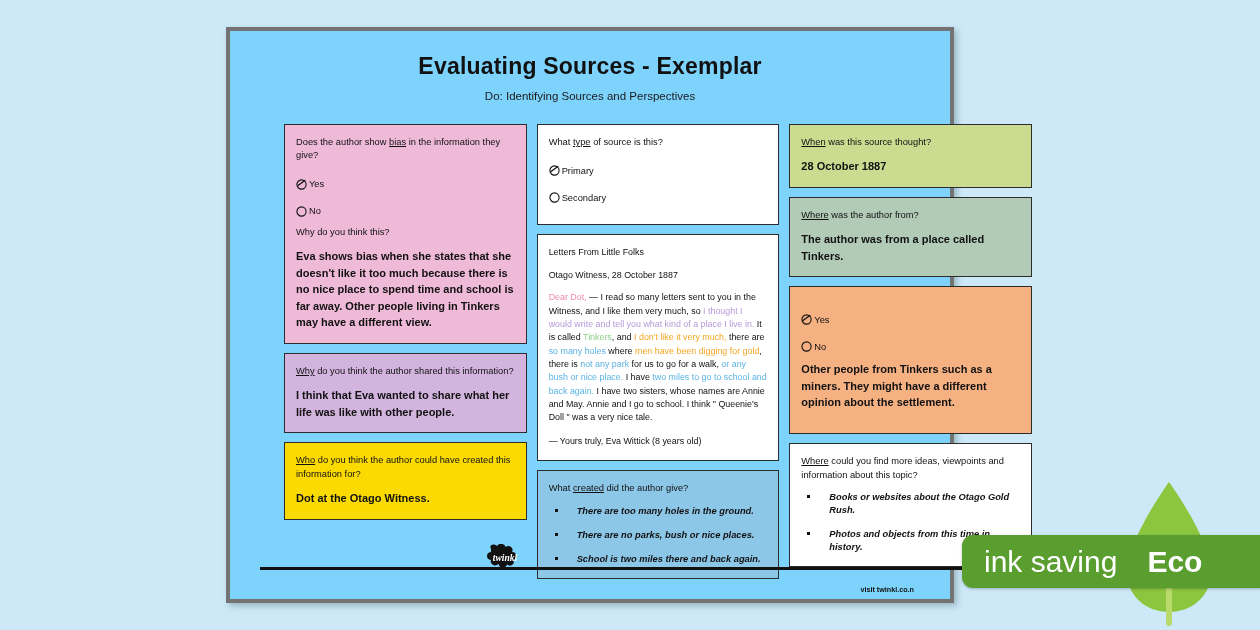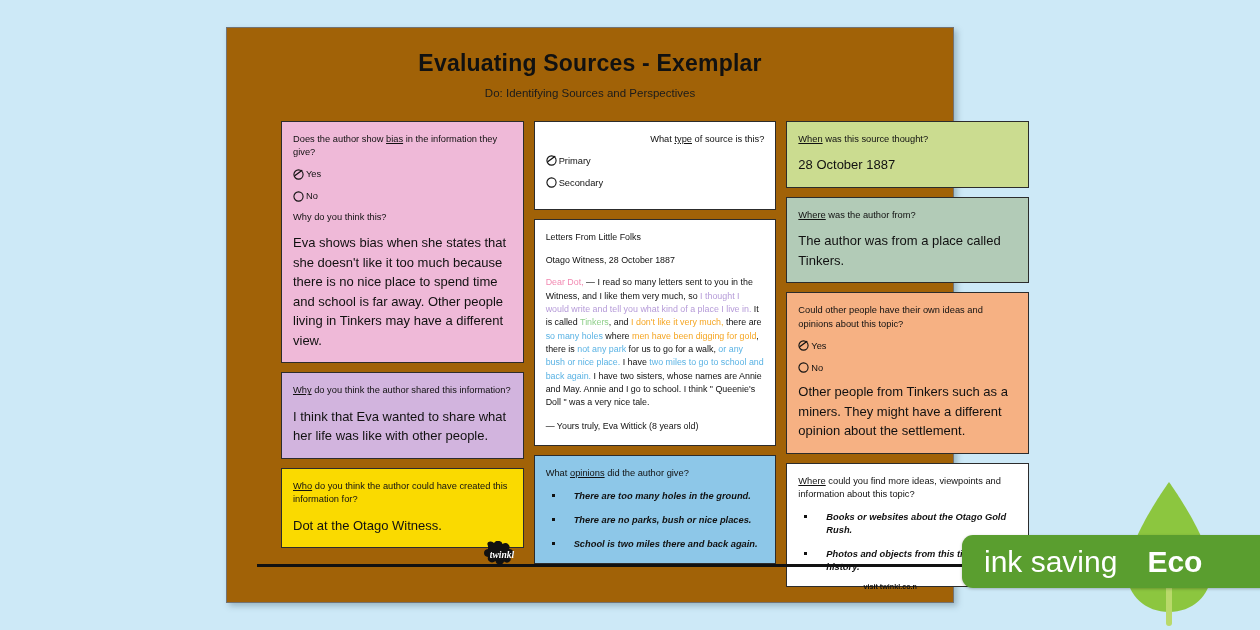--- a/index.html
+++ b/index.html
@@ -6,22 +6,22 @@
   body{
     width:1260px;height:630px;overflow:hidden;
     background:#cde9f7;
     font-family:"Liberation Sans","DejaVu Sans",sans-serif;
   }
   .stage{position:relative;width:1260px;height:630px;}
 
   
   .page{
     position:absolute;left:226px;top:27px;width:728px;height:576px;
-    background:#a16207;
-    border:1px solid #737373;
+    background:#7dd3fc;
+    border:4px solid #737373;
     box-shadow:3px 3px 6px rgba(60,90,100,.35);
     box-sizing:border-box;
   }
 
   .title{
     text-align:center;font-size:23px;font-weight:bold;color:#111;
     margin:22px 0 0 0;letter-spacing:.2px;
   }
   .subtitle{
     text-align:center;font-size:11.5px;color:#1b1b1b;margin:10px 0 0 0;
@@ -39,35 +39,35 @@
 
   .panel{
     border:1.4px solid #2c2c2c;
     box-sizing:border-box;
     padding:11px 11px 12px 11px;
   }
   .panel p{margin:0 0 9px 0;}
   .panel p:last-child{margin-bottom:0;}
 
   .q{font-size:9.3px;line-height:1.45;color:#111;}
-  .a{font-size:13px;line-height:1.5;color:#111;font-weight:normal;}
+  .a{font-size:11px;line-height:1.5;color:#111;font-weight:bold;}
   .u{text-decoration:underline;}
 
   
   .p-pink{background:#efb9d8;}
   .p-purple{background:#d2b4de;}
   .p-yellow{background:#fada00;}
   .p-white{background:#ffffff;}
   .p-blue{background:#8dc7e8;}
   .p-green{background:#cbdc90;}
   .p-teal{background:#b2cbb7;}
   .p-orange{background:#f6b183;}
 
   
-  .opt{display:flex;align-items:center;gap:2px;margin:4px 0 11px 0;font-size:9.3px;color:#111;}
+  .opt{display:flex;align-items:center;gap:2px;margin:16px 0 11px 0;font-size:9.3px;color:#111;}
   .opt:last-of-type{margin-bottom:9px;}
   .mark{width:11px;height:11px;flex:0 0 11px;position:relative;}
   .mark svg{display:block;width:11px;height:11px;}
 
   
   .src{font-size:8.9px;line-height:1.5;color:#111;}
   .src .hdr{margin:0 0 9px 0;}
   .src .body{margin:0 0 10px 0;text-align:left;}
   .src .sign{margin:0;}
 
@@ -153,21 +153,21 @@
 
         <div class="panel p-yellow" style="min-height:56px;">
           <p class="q"><span class="u">Who</span><span> do you think the author could have created this information for?</span></p>
           <p class="a">Dot at the Otago Witness.</p>
         </div>
 
       </div>
 
       <div class="col col-mid">
 
-        <div class="panel p-white" style="min-height:83px;text-align:right;">
+        <div class="panel p-white" style="min-height:83px;">
           <p class="q"><span>What </span><span class="u">type</span><span> of source is this?</span></p>
           <div class="opt">
             <span class="mark">
               <svg viewBox="0 0 12 12">
                   <circle cx="6" cy="6" r="5" fill="none" stroke="#111" stroke-width="1.2"></circle>
                   <path d="M2.2 7.2 L9.6 1.6" stroke="#111" stroke-width="1.4" fill="none" stroke-linecap="round"></path>
                 </svg>
             </span>
             <span>Primary</span>
           </div>
@@ -182,21 +182,21 @@
         </div>
 
         <div class="panel p-white src" style="min-height:192px;">
           <p class="hdr">Letters From Little Folks</p>
           <p class="hdr">Otago Witness, 28 October 1887</p>
           <p class="body" id="source-body"><span style="color: rgb(242, 138, 178); font-weight: 400;">Dear Dot,</span><span style="color: rgb(17, 17, 17);"> — I read so many letters sent to you in the Witness, and I like them very much, so </span><span style="color: rgb(181, 154, 216); font-weight: 400;">I thought I would write and tell you what kind of a place I live in.</span><span style="color: rgb(17, 17, 17);"> It is called </span><span style="color: rgb(143, 207, 138); font-weight: 400;">Tinkers</span><span style="color: rgb(17, 17, 17);">, and </span><span style="color: rgb(245, 166, 35); font-weight: 400;">I don't like it very much,</span><span style="color: rgb(17, 17, 17);"> there are </span><span style="color: rgb(91, 179, 228); font-weight: 400;">so many holes</span><span style="color: rgb(17, 17, 17);"> where </span><span style="color: rgb(245, 166, 35); font-weight: 400;">men have been digging for gold</span><span style="color: rgb(17, 17, 17);">, there is </span><span style="color: rgb(91, 179, 228); font-weight: 400;">not any park</span><span style="color: rgb(17, 17, 17);"> for us to go for a walk, </span><span style="color: rgb(91, 179, 228); font-weight: 400;">or any bush or nice place.</span><span style="color: rgb(17, 17, 17);"> I have </span><span style="color: rgb(91, 179, 228); font-weight: 400;">two miles to go to school and back again.</span><span style="color: rgb(17, 17, 17);"> I have two sisters, whose names are Annie and May. Annie and I go to school. I think " Queenie's Doll " was a very nice tale.</span></p>
           <p class="sign">— Yours truly, Eva Wittick (8 years old)</p>
         </div>
 
         <div class="panel p-blue" style="min-height:84px;">
-          <p class="q"><span>What </span><span class="u">opinions</span><span> did the author give?</span></p>
+          <p class="q"><span>What </span><span class="u">created</span><span> did the author give?</span></p>
           <ul class="bul" id="evidence-list">
               <li><span class="dot"></span>There are too many holes in the ground.</li>
               <li><span class="dot"></span>There are no parks, bush or nice places.</li>
               <li><span class="dot"></span>School is two miles there and back again.</li>
             </ul>
         </div>
 
       </div>
 
       <div class="col col-right">
@@ -205,21 +205,20 @@
           <p class="q"><span class="u">When</span><span> was this source thought?</span></p>
           <p class="a">28 October 1887</p>
         </div>
 
         <div class="panel p-teal" style="min-height:52px;">
           <p class="q"><span class="u">Where</span><span> was the author from?</span></p>
           <p class="a">The author was from a place called Tinkers.</p>
         </div>
 
         <div class="panel p-orange" style="min-height:148px;">
-          <p class="q">Could other people have their own ideas and opinions about this topic?</p>
           <div class="opt">
             <span class="mark">
               <svg viewBox="0 0 12 12">
                   <circle cx="6" cy="6" r="5" fill="none" stroke="#111" stroke-width="1.2"></circle>
                   <path d="M2.2 7.2 L9.6 1.6" stroke="#111" stroke-width="1.4" fill="none" stroke-linecap="round"></path>
                 </svg>
             </span>
             <span>Yes</span>
           </div>
           <div class="opt">

